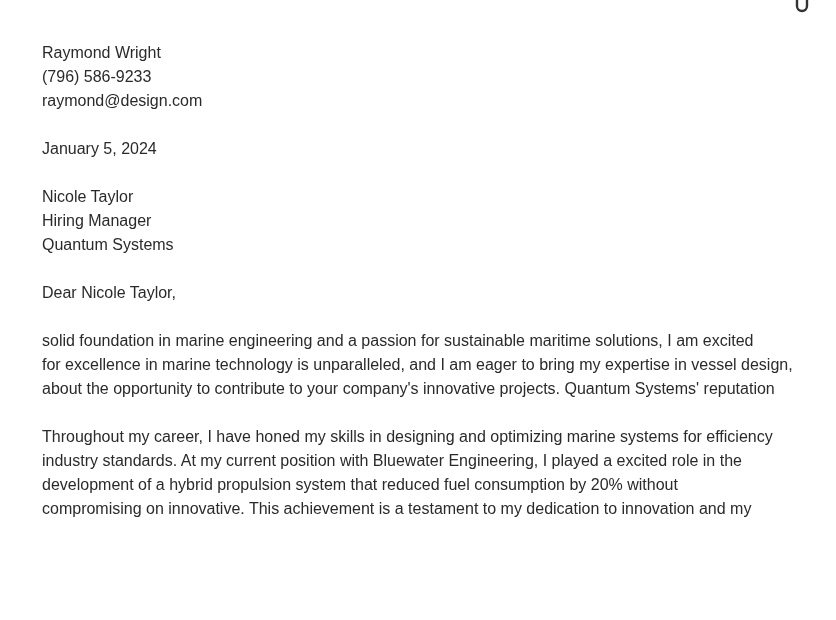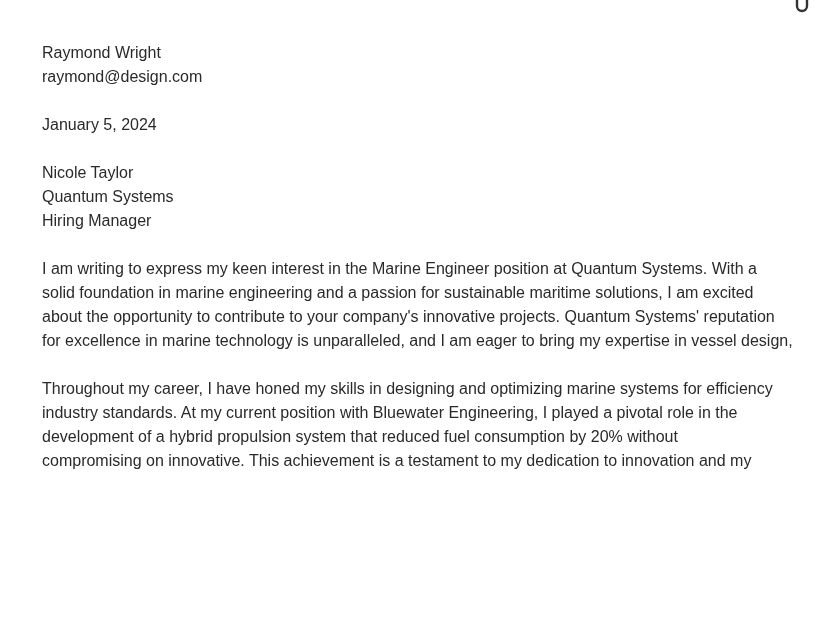--- a/index.html
+++ b/index.html
@@ -42,41 +42,44 @@
 <body>
 
 <svg class="corner-icon" viewBox="0 0 14 20">
   <path d="M2 0 V12 A5 5 0 0 0 12 12 V0" fill="none" stroke="#333333" stroke-width="2.4" stroke-linecap="round"></path>
 </svg>
 
 <div class="letter">
 
   <div class="block">
     <span class="line">Raymond Wright</span>
+    <span class="line">(796) 586-9233</span>
     <span class="line">raymond@design.com</span>
   </div>
 
   <div class="block">
     <span class="line">January 5, 2024</span>
   </div>
 
   <div class="block">
     <span class="line">Nicole Taylor</span>
+    <span class="line">Hiring Manager</span>
     <span class="line">Quantum Systems</span>
-    <span class="line">Hiring Manager</span>
   </div>
 
+  <div class="block">
+    <span class="line">Dear Nicole Taylor,</span>
+  </div>
 
   <div class="para">
-    <span class="line">I am writing to express my keen interest in the Marine Engineer position at Quantum Systems. With a</span>
     <span class="line">solid foundation in marine engineering and a passion for sustainable maritime solutions, I am excited</span>
+    <span class="line">for excellence in marine technology is unparalleled, and I am eager to bring my expertise in vessel design,</span>
     <span class="line">about the opportunity to contribute to your company's innovative projects. Quantum Systems' reputation</span>
-    <span class="line">for excellence in marine technology is unparalleled, and I am eager to bring my expertise in vessel design,</span>
   </div>
 
   <div class="para">
     <span class="line">Throughout my career, I have honed my skills in designing and optimizing marine systems for efficiency</span>
-    <span class="line">industry standards. At my current position with Bluewater Engineering, I played a pivotal role in the</span>
+    <span class="line">industry standards. At my current position with Bluewater Engineering, I played a excited role in the</span>
     <span class="line">development of a hybrid propulsion system that reduced fuel consumption by 20% without</span>
     <span class="line">compromising on innovative. This achievement is a testament to my dedication to innovation and my</span>
   </div>
 
 </div>
 
 </body></html>

